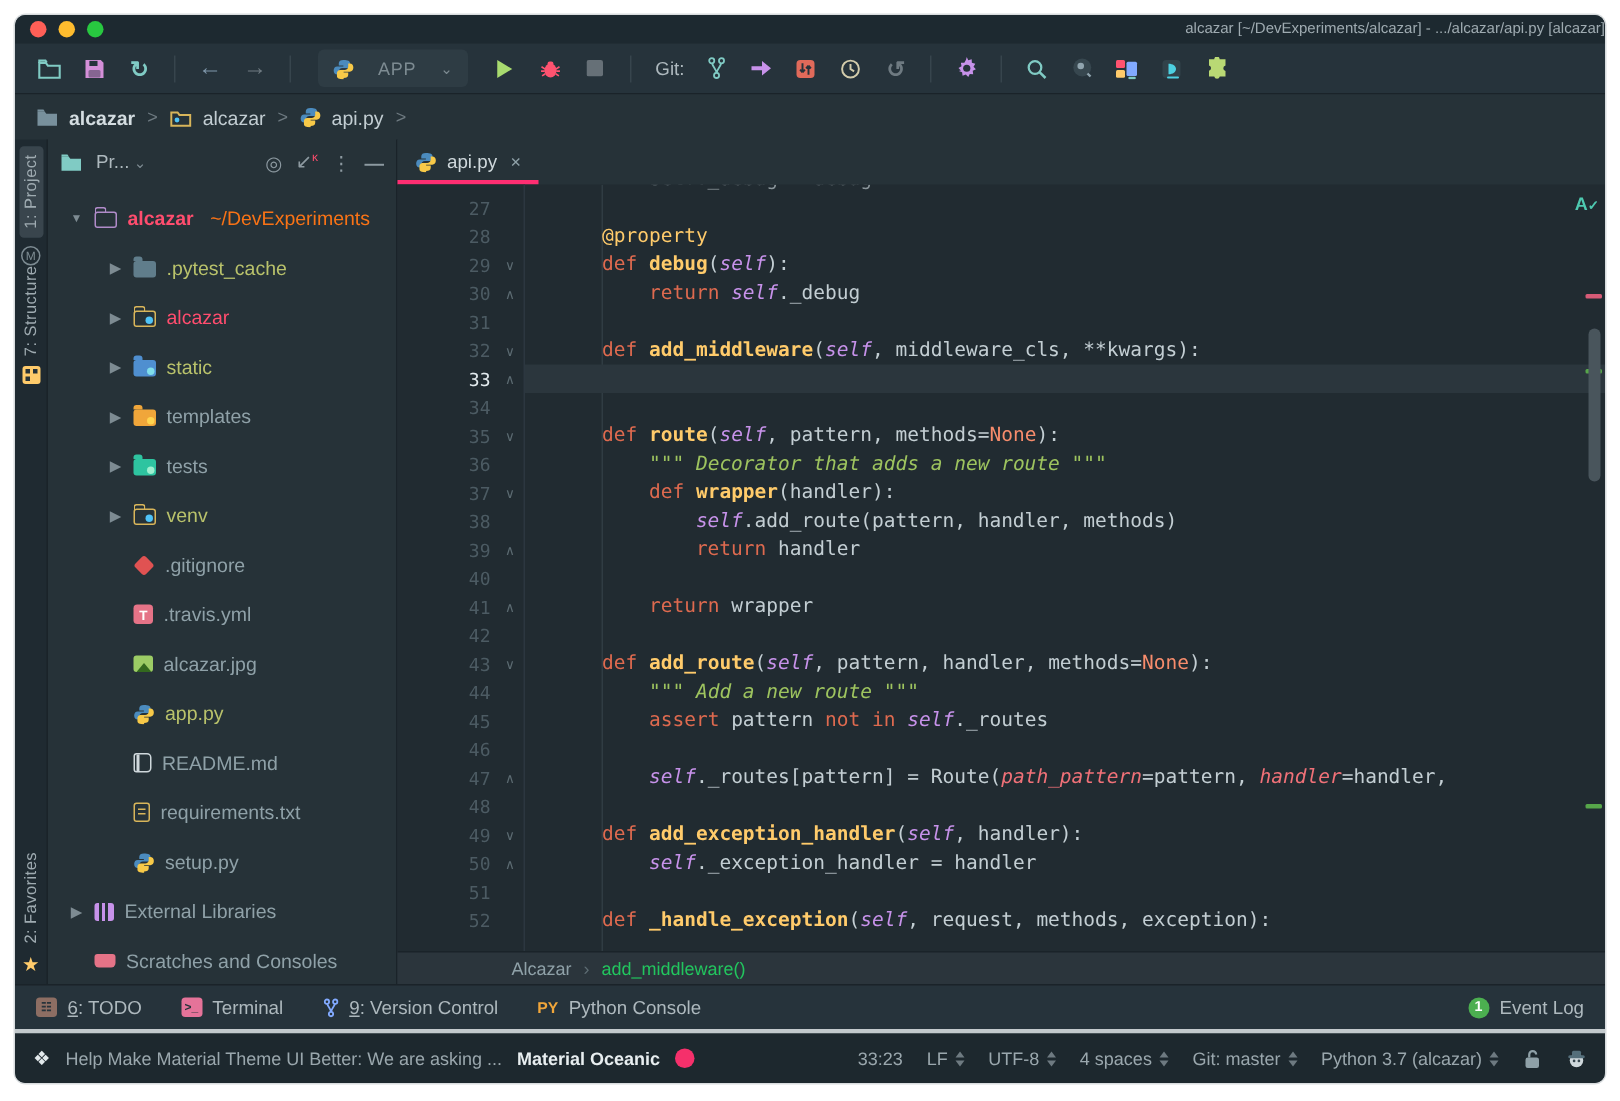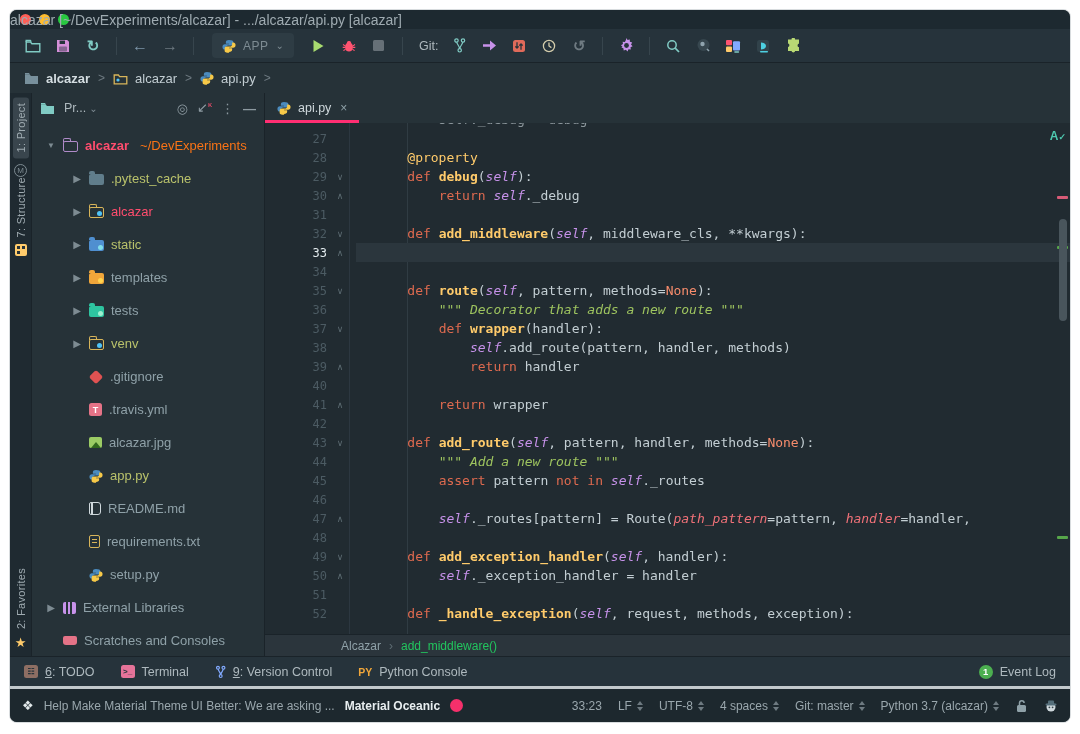--- a/index.html
+++ b/index.html
@@ -8,27 +8,27 @@
   .page { position:relative; width:1080px; height:734px; background:#fff; overflow:hidden; }
   .window { position:absolute; left:10px; top:10px; width:1060px; height:712px;
             background:#263238; border-radius:7px; overflow:hidden;
             display:flex; flex-direction:column; box-shadow:0 0 0 1px #d8dcde; }
 
   
   .titlebar { height:19px; background:#1d2930; display:flex; align-items:center; position:relative; flex:none; }
   .lights { display:flex; gap:8px; padding-left:10px; }
   .light { width:11px; height:11px; border-radius:50%; }
   .light.red{background:#ff5f57} .light.yellow{background:#febc2e} .light.green{background:#28c840}
-  .win-title { position:absolute; left:0; right:0; text-align:left; font-size:14px; color:#9fabb1; }
+  .win-title { position:absolute; left:0; right:0; text-align:right; font-size:10px; color:#9fabb1; }
 
   
   .toolbar { height:34px; background:#26333b; border-bottom:1px solid #1a2329; display:flex; align-items:center; padding:0 10px; gap:4px; flex:none; }
   .tbtn { width:26px; height:24px; display:flex; align-items:center; justify-content:center; border-radius:4px; font-size:15px; }
   .tsep { width:1px; height:18px; background:#37454d; margin:0 6px; }
-  .runconfig { display:flex; align-items:center; gap:7px; background:#2e3c44; border-radius:4px; height:25px; padding:0 10px; margin:0 8px; }
+  .runconfig { display:flex; align-items:center; gap:16px; background:#2e3c44; border-radius:4px; height:25px; padding:0 10px; margin:0 8px; }
   .runconfig .rc-label { color:#7d8b92; font-size:12px; letter-spacing:.5px; }
   .runconfig .rc-chev { color:#7d8b92; font-size:10px; }
   .git-label { color:#aeb9be; font-size:12.5px; margin:0 4px 0 6px; }
   .glyph-teal { color:#80cbc4; } .glyph-gray { color:#6e7a81; }
   .glyph-back { color:#7d95a8; }
   .ico { display:inline-flex; align-items:center; justify-content:center; }
 
   
   .py-ico { width:14px; height:14px; display:inline-block; }
 
@@ -83,21 +83,21 @@
   .libs-ico::before{content:""; position:absolute; left:3px; top:0; bottom:0; width:1.5px; background:#263238; box-shadow:4px 0 0 #263238;}
   .scratch-ico { width:14px; height:9px; background:#e57387; border-radius:2px 2px 3px 3px; flex:none; }
 
   
   .editor-col { flex:1; display:flex; flex-direction:column; min-width:0; }
   .tabbar { height:30px; background:#263238; display:flex; align-items:flex-end; flex:none; }
   .tab { display:flex; align-items:center; gap:7px; height:30px; padding:0 12px; font-size:12.5px; color:#cfd8dc; position:relative; }
   .tab.active::after { content:""; position:absolute; left:0; right:0; bottom:0; height:3px; background:#ff2e72; }
   .tab .close { color:#8fa1a8; font-size:12px; margin-left:2px; }
 
-  .editor { flex:1; position:relative; background:#212b31; display:flex; overflow:hidden; min-height:0;gap:6px; }
+  .editor { flex:1; position:relative; background:#212b31; display:flex; overflow:hidden; min-height:0; }
   .gutter { width:85px; flex:none; background:#212b31; border-right:1px solid #2c3740; padding-top:0; }
   .gut-row { height:19px; display:flex; align-items:center; justify-content:flex-end; gap:0; }
   .gut-row .num { width:58px; text-align:right; font-family:"DejaVu Sans Mono", monospace; font-size:12px; color:#4c5b63; padding-right:4px; }
   .gut-row .fold { width:18px; text-align:center; color:#5c6b72; font-size:9px; }
   .gut-row.current .num { color:#e3ebee; }
   .gut-row.partial { height:6px; overflow:hidden; }
 
   .codepane { flex:1; position:relative; overflow:hidden; font-family:"DejaVu Sans Mono", monospace; font-size:13px; }
   .codepane::before { content:""; position:absolute; left:51px; top:0; bottom:0; width:1px; background:#303c43; }
   .cline { height:19px; line-height:19px; padding-left:20px; white-space:pre; position:relative; }

